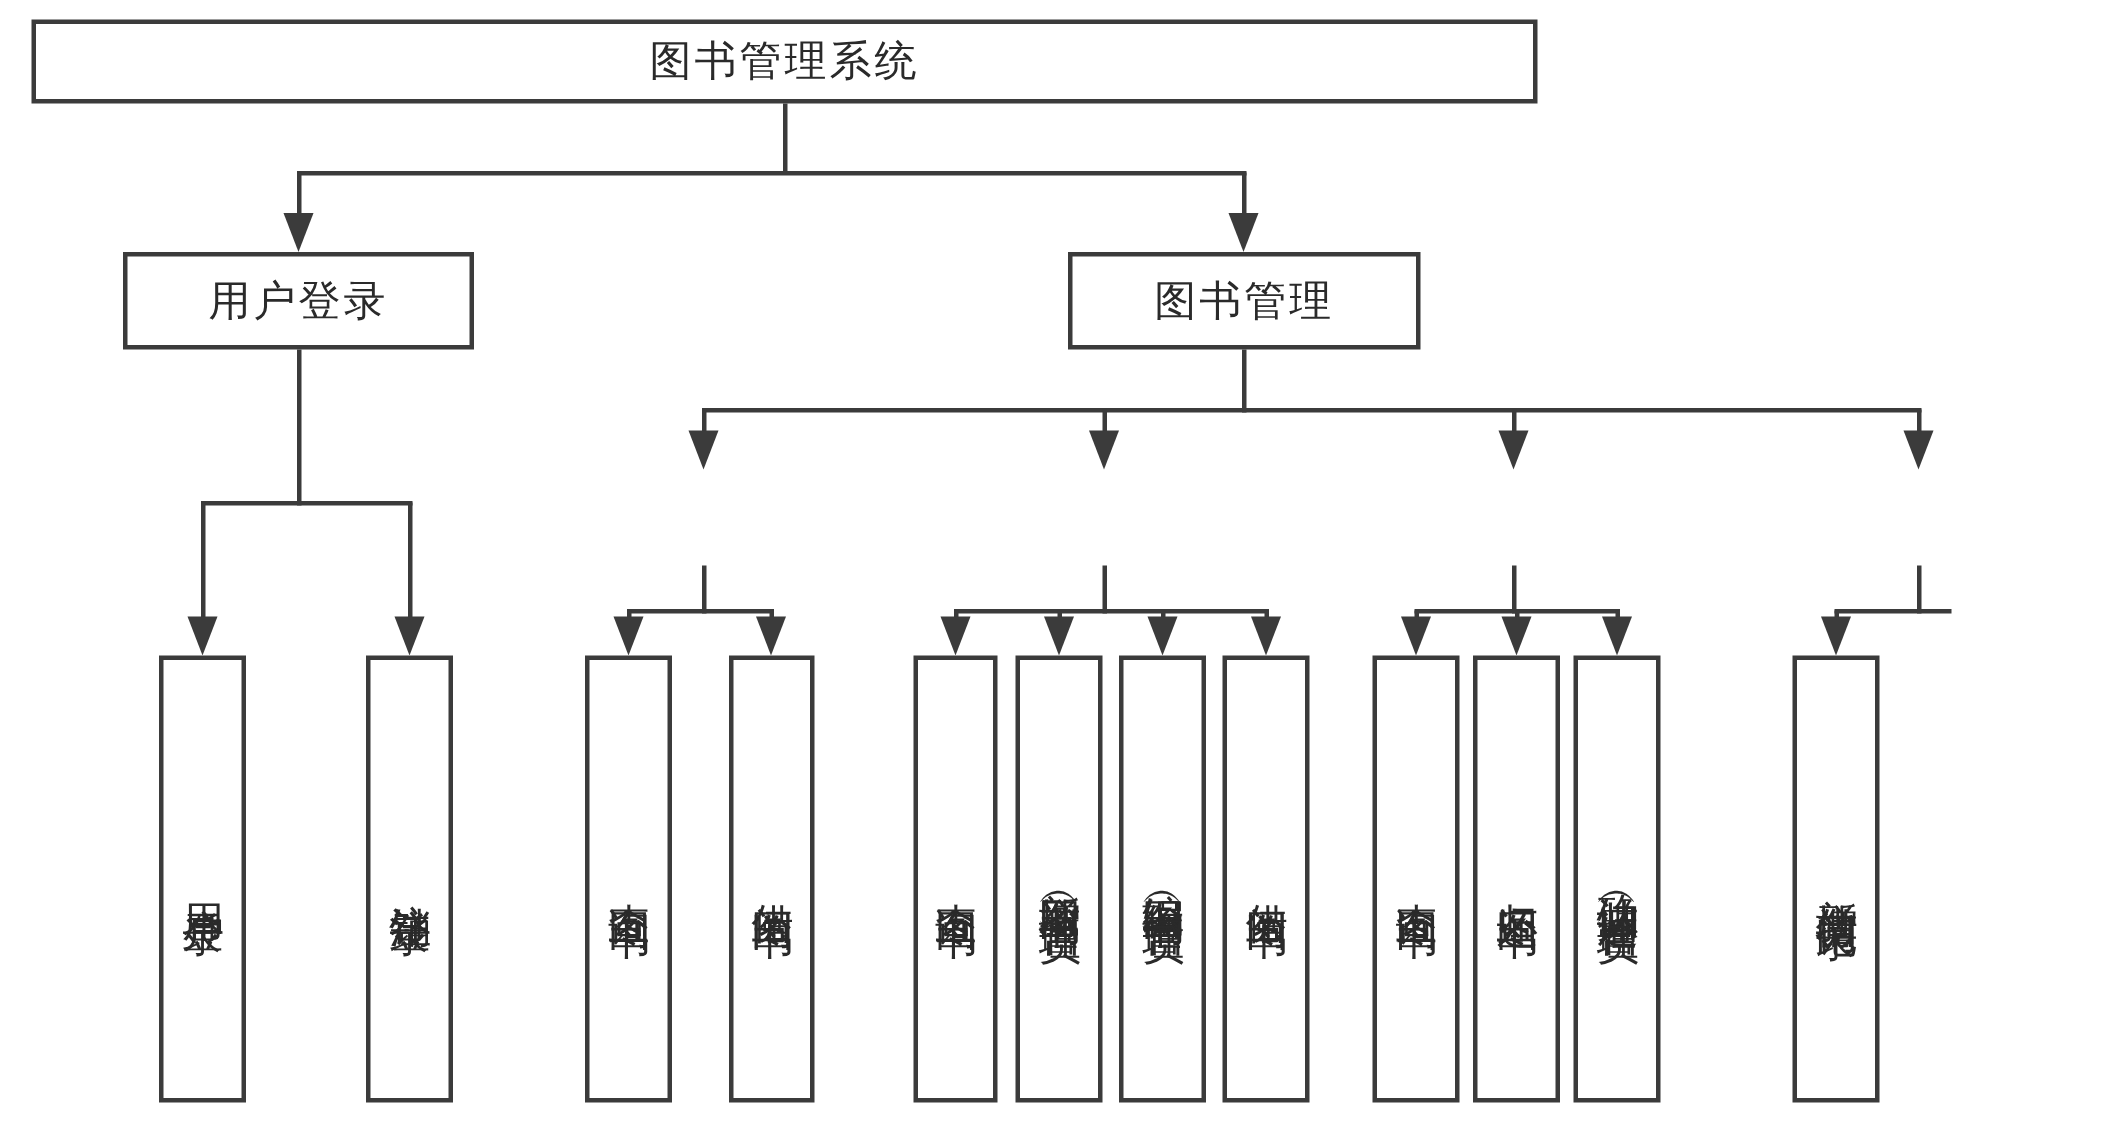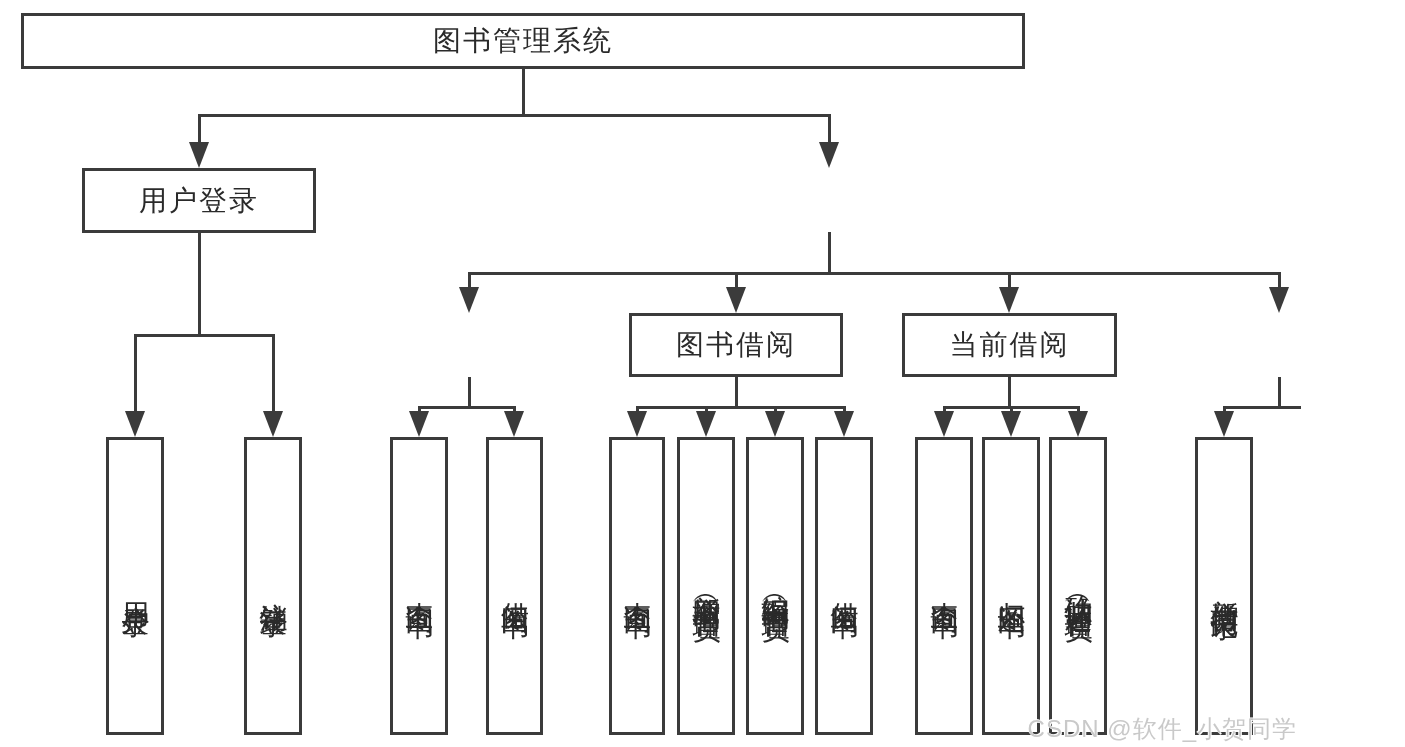--- a/index.html
+++ b/index.html
@@ -127,27 +127,24 @@
   <div class="arr" style="left:1214px; top:411px;"></div>
   <div class="arr" style="left:1332px; top:411px;"></div>
 
   <div class="box" style="left:21px; top:13px; width:1004px; height:56px;">
     <span class="hlabel">图书管理系统</span>
   </div>
 
   <div class="box" style="left:82px; top:168px; width:234px; height:65px;">
     <span class="hlabel">用户登录</span>
   </div>
+  <div class="box" style="left:712px; top:168px; width:235px; height:65px;">
+    <span class="hlabel">图书管理</span>
+  </div>
 
-  <div class="box" style="left:629px; top:313px; width:214px; height:64px;">
-    <span class="hlabel">图书借阅</span>
-  </div>
-  <div class="box" style="left:902px; top:313px; width:215px; height:64px;">
-    <span class="hlabel">当前借阅</span>
-  </div>
 
   <div class="box" style="left:106px; top:437px; width:58px; height:298px;">
     <span class="vlabel">用户登录</span>
   </div>
   <div class="box" style="left:244px; top:437px; width:58px; height:298px;">
     <span class="vlabel">注销登录</span>
   </div>
   <div class="box" style="left:390px; top:437px; width:58px; height:298px;">
     <span class="vlabel">查询图书</span>
   </div>
@@ -175,15 +172,14 @@
   <div class="box" style="left:1049px; top:437px; width:58px; height:298px;">
     <span class="vlabel">确认归还（管理员）</span>
   </div>
   <div class="box" style="left:1195px; top:437px; width:58px; height:298px;">
     <span class="vlabel">新增借阅记录</span>
   </div>
   <div class="box" style="left:1313px; top:437px; width:58px; height:298px;">
     <span class="vlabel">查询借阅记录</span>
   </div>
 
-  <div class="watermark">CSDN @软件_小贺同学</div>
 
 </div>
 
 </body></html>

